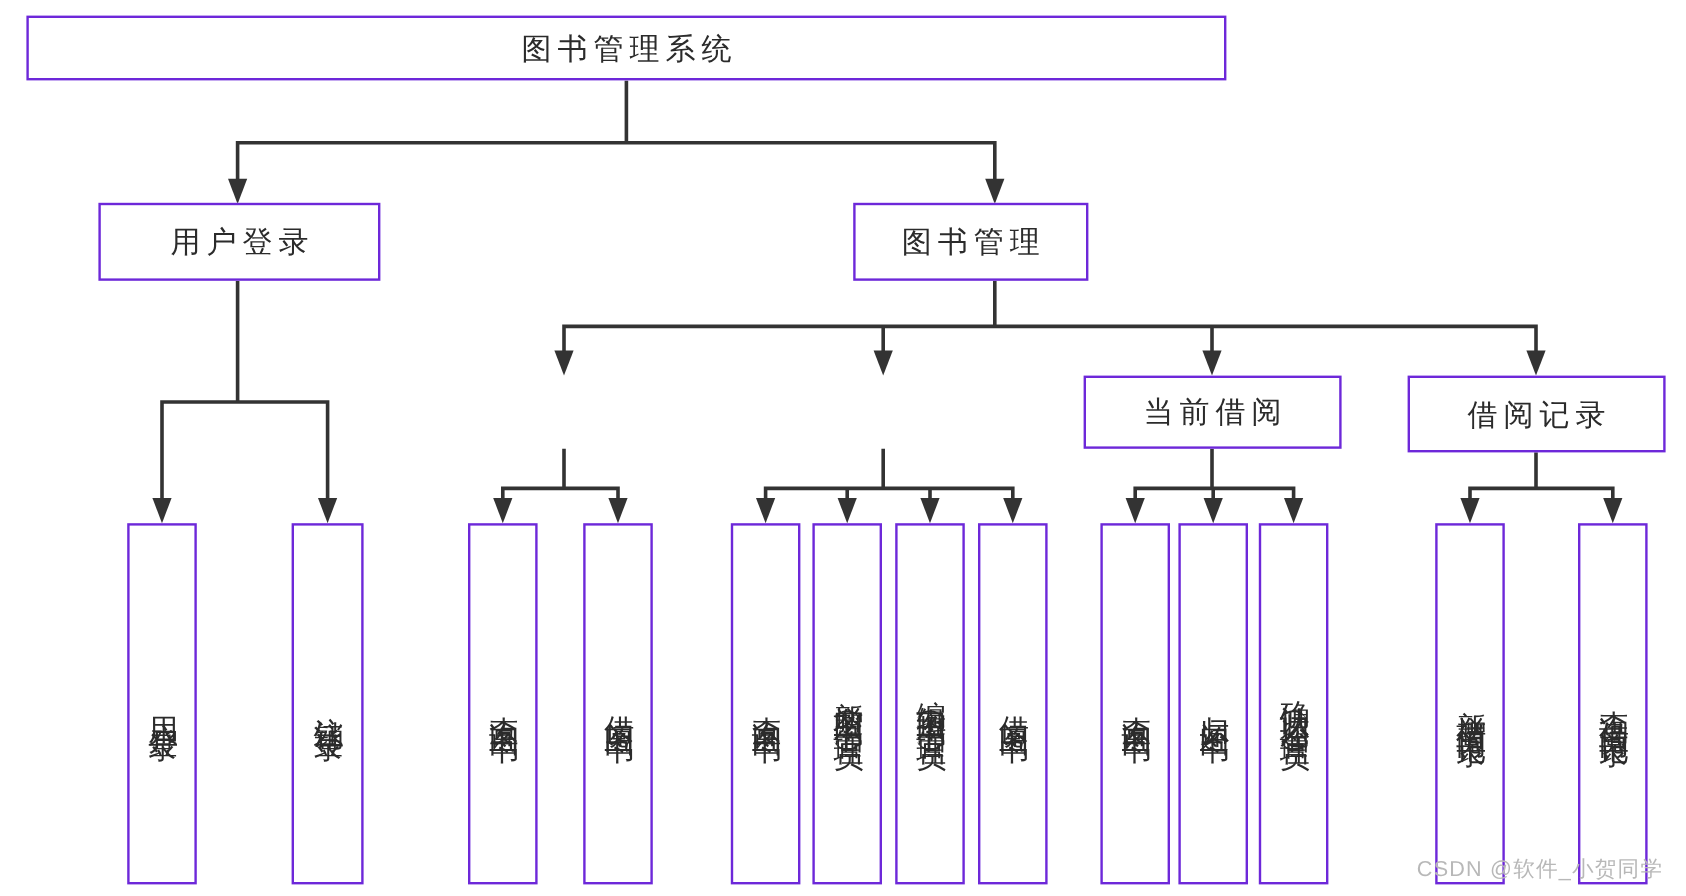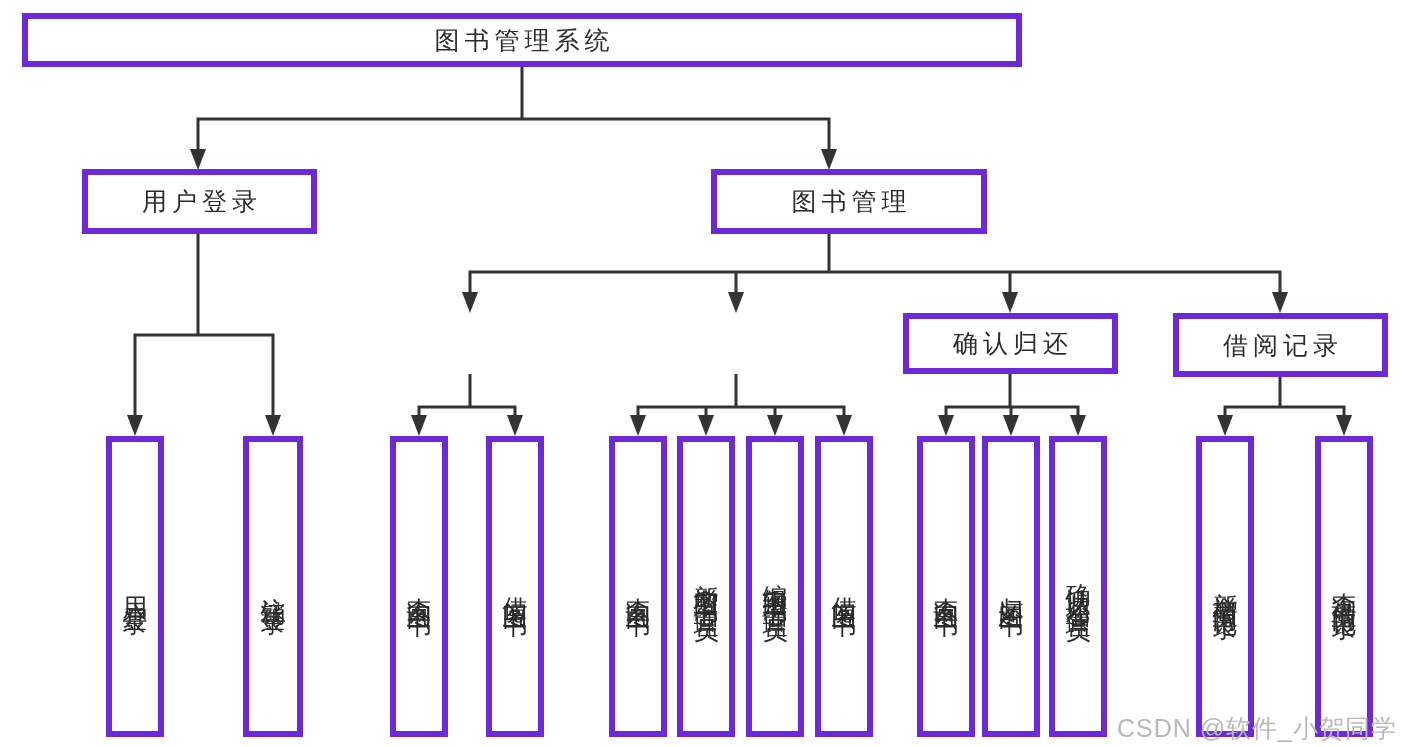--- a/index.html
+++ b/index.html
@@ -13,21 +13,21 @@
   }
   .wires {
     position: absolute;
     left: 0; top: 0;
     pointer-events: none;
   }
   .box {
     position: absolute;
     box-sizing: border-box;
     background: #ffffff;
-    border: 6px solid #6d28d9;
+    border: 2px solid #6d28d9;
     display: flex;
     align-items: center;
     justify-content: center;
     color: #2b2b2b;
   }
   .hbox {
     font-size: 25px;
     letter-spacing: 5px;
     text-indent: 5px;
     white-space: nowrap;
@@ -35,22 +35,22 @@
   .vbox {
     writing-mode: vertical-rl;
     font-size: 25px;
     letter-spacing: 5px;
     line-height: 1;
     white-space: nowrap;
   }
   .watermark {
     position: absolute;
     top: 712px;
-    right: 8px;
-    font-size: 25px;
+    right: 19px;
+    font-size: 18px;
     letter-spacing: 1px;
     color: #b8b8b8;
     z-index: 5;
     white-space: nowrap;
   }
 </style>
 </head>
 <body>
 
 <div class="canvas">
@@ -94,23 +94,23 @@
       <polygon points="1003,415 1019,415 1011,436"></polygon>
       <polygon points="1070,415 1086,415 1078,436"></polygon>
       <polygon points="1217,415 1233,415 1225,436"></polygon>
       <polygon points="1336,415 1352,415 1344,436"></polygon>
     </g>
   </svg>
 
   <div class="box hbox" style="left:22px; top:13px; width:1000px; height:54px;">图书管理系统</div>
 
   <div class="box hbox" style="left:82px; top:169px; width:235px; height:65px;">用户登录</div>
-  <div class="box hbox" style="left:711px; top:169px; width:276px; height:65px;">图书管理</div>
+  <div class="box hbox" style="left:711px; top:169px; width:196px; height:65px;">图书管理</div>
 
-  <div class="box hbox" style="left:903px; top:313px; width:215px; height:61px;">确认归还</div>
+  <div class="box hbox" style="left:903px; top:313px; width:215px; height:61px;">当前借阅</div>
   <div class="box hbox" style="left:1173px; top:313px; width:215px; height:64px;">借阅记录</div>
 
   <div class="box vbox" style="left:106px; top:436px; width:58px; height:301px;">用户登录</div>
   <div class="box vbox" style="left:243px; top:436px; width:60px; height:301px;">注销登录</div>
 
   <div class="box vbox" style="left:390px; top:436px; width:58px; height:301px;">查询图书</div>
   <div class="box vbox" style="left:486px; top:436px; width:58px; height:301px;">借阅图书</div>
 
   <div class="box vbox" style="left:609px; top:436px; width:58px; height:301px;">查询图书</div>
   <div class="box vbox" style="left:677px; top:436px; width:58px; height:301px;">新增图书（管理员）</div>

